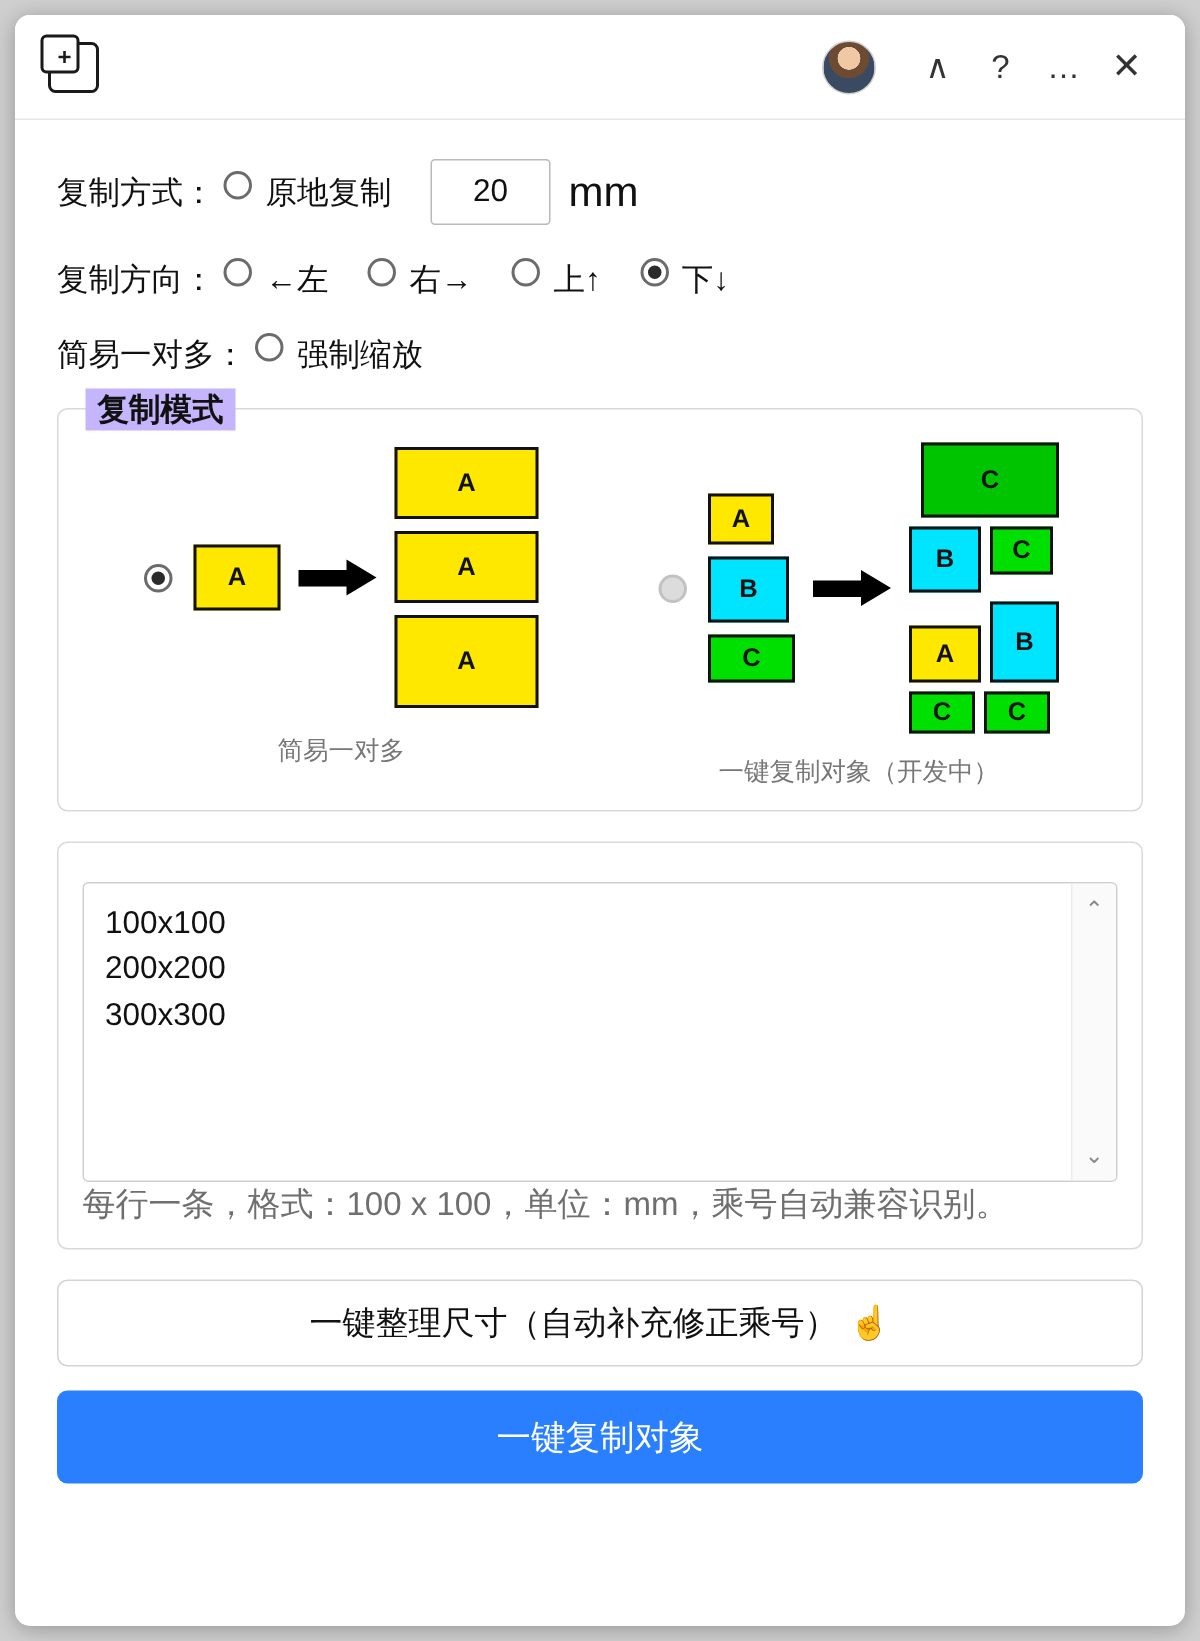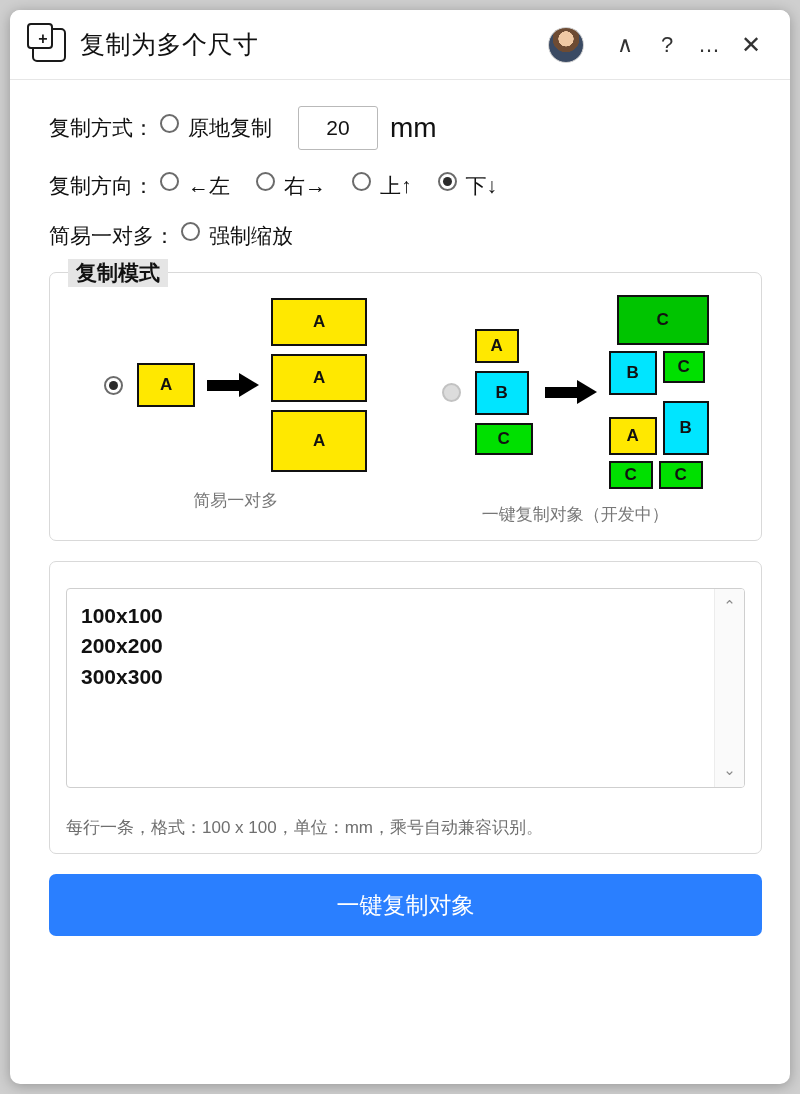--- a/index.html
+++ b/index.html
@@ -84,21 +84,21 @@
     text-align: center;
     line-height: 42px;
     height: 42px;
     cursor: default;
     user-select: none;
   }
   .tb-btn.close { font-size: 24px; }
 
   
   .content {
-    padding: 26px 28px 0 39px;
+    padding: 26px 28px 0 28px;
     box-sizing: border-box;
   }
   .row {
     display: flex;
     align-items: center;
     margin-bottom: 22px;
     font-size: 21px;
     color: #111;
   }
   .row-label {
@@ -152,21 +152,21 @@
     margin-top: 6px;
     margin-bottom: 20px;
     position: relative;
     padding: 22px 16px 14px 16px;
     box-sizing: border-box;
   }
   .panel-legend {
     position: absolute;
     top: -14px;
     left: 18px;
-    background: #e5e5e5;
+    background: #c4b5fd;
     padding: 0 8px;
     font-size: 21px;
     font-weight: bold;
     color: #111;
     display: flex;
     align-items: center;
     white-space: nowrap;
   }
   .legend-sub {
     font-weight: normal;
@@ -267,41 +267,40 @@
     border: none;
     outline: none;
     resize: none;
     font-size: 21px;
     line-height: 1.45;
     padding: 12px 40px 12px 14px;
     box-sizing: border-box;
     color: #111;
     font-family: "Liberation Sans", sans-serif;
     background: transparent;
-    font-weight: bold;
   }
   .scrollbar {
     position: absolute;
     right: 0; top: 0;
     width: 30px; height: 100%;
     background: #fafafa;
     border-left: 1px solid #ececec;
     display: flex;
     flex-direction: column;
     justify-content: space-between;
     align-items: center;
     color: #8a8a8a;
     font-size: 15px;
     padding: 8px 0;
     box-sizing: border-box;
   }
   .hint {
-    font-size: 17px;
+    font-size: 22px;
     color: #6f6f6f;
-    margin-top: 28px;
+    margin-top: 0;
   }
 
   
   .btn-outline {
     width: 100%;
     height: 58px;
     border: 1px solid #d3d3d3;
     border-radius: 7px;
     background: #fff;
     font-size: 22px;
@@ -334,21 +333,20 @@
 </style>
 </head>
 <body>
 
 <div class="window">
 
   <div class="titlebar">
     <div class="app-icon">
         <span class="plus">+</span>
       </div>
-    <div class="title-text">复制为多个尺寸</div>
     <div class="title-spacer"></div>
     <div class="avatar"></div>
     <div class="tb-btn">∧</div>
     <div class="tb-btn">?</div>
     <div class="tb-btn">…</div>
     <div class="tb-btn close">✕</div>
   </div>
 
   <div class="content">
 
@@ -451,19 +449,23 @@
 200x200
 300x300</textarea>
         <div class="scrollbar">
           <span>⌃</span>
           <span>⌄</span>
         </div>
       </div>
       <div class="hint">每行一条，格式：100 x 100，单位：mm，乘号自动兼容识别。</div>
     </div>
 
+    <div class="btn-outline">
+      <span>一键整理尺寸（自动补充修正乘号）</span>
+      <span class="cursor-hand">☝</span>
+    </div>
 
     <div class="btn-primary">
       <span>一键复制对象</span>
     </div>
 
   </div>
 </div>
 
 </body></html>

